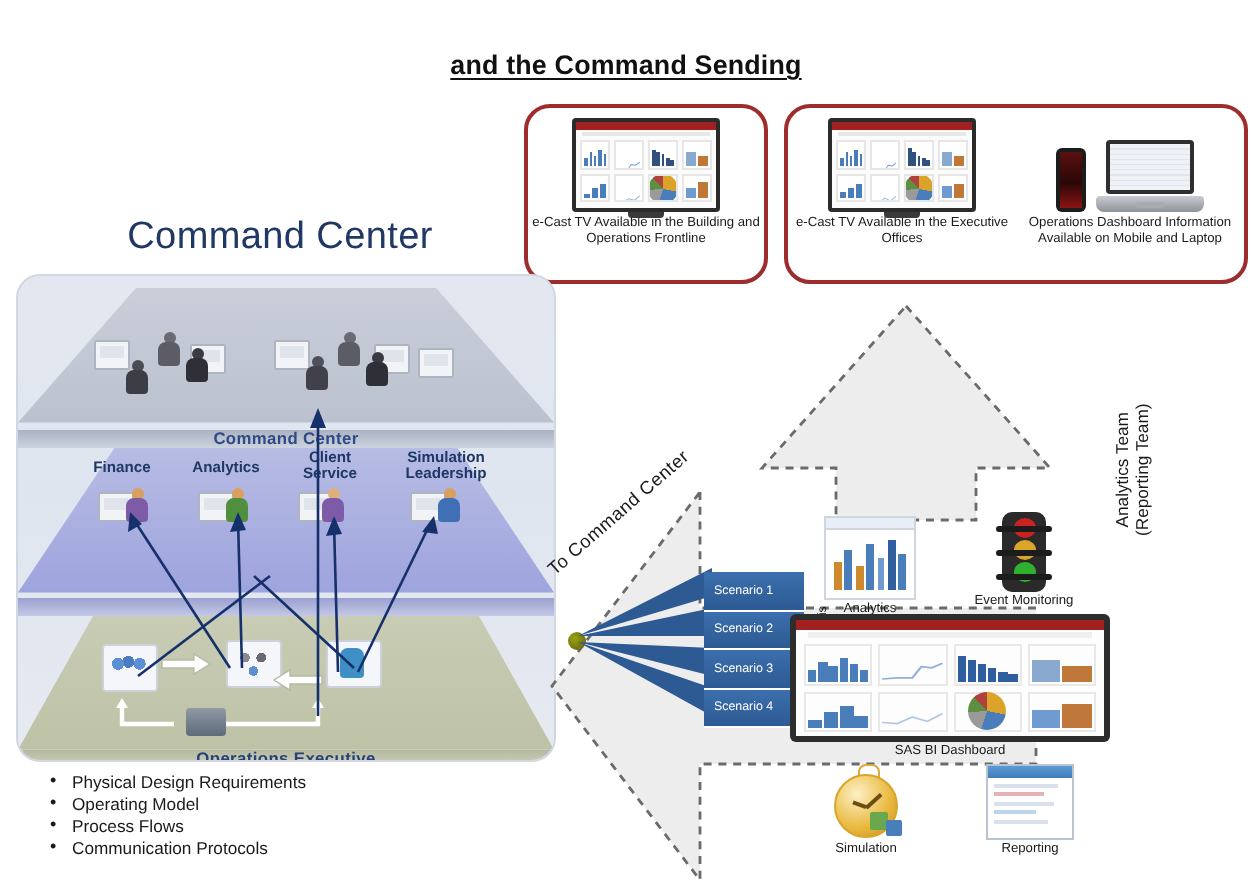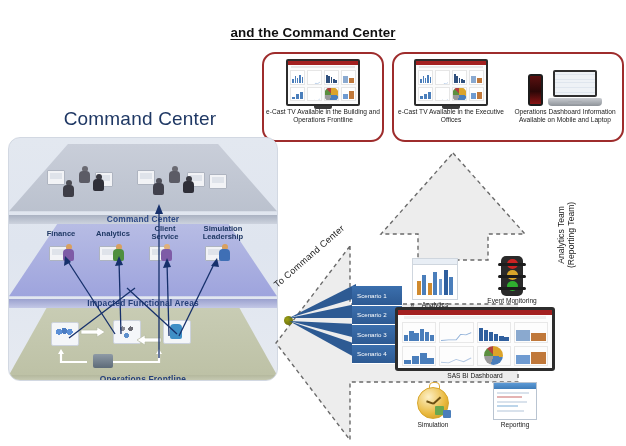--- a/index.html
+++ b/index.html
@@ -174,21 +174,21 @@
     transform:rotate(-90deg);transform-origin:0 0;white-space:nowrap;text-align:center;
   }
 </style>
 </head>
 <body>
 
 <div id="root">
 
   <div class="title">
     <br>
-    <span>and the Command Center</span>
+    <span>and the Command Sending</span>
   </div>
 
   <div class="topcards">
 
     <div class="card c1">
       <div class="card-inner">
         <div class="celltile">
           <div class="tv">
             <div class="bezel">
                 <div class="scr">
@@ -413,21 +413,20 @@
             <div class="head" style="background:#e0b07a"></div>
             <div class="body" style="background:#7e5ba6"></div>
           </div>
         <div class="desk" style="left:196px;top:22px;"></div>
         <div class="person" style="left:208px;top:20px;">
             <div class="head" style="background:#d9a05f"></div>
             <div class="body" style="background:#3f6fb5"></div>
           </div>
       </div>
       <div class="ledge"></div>
-      <div class="tierlabel tl-dark">Impacted Functional Areas</div>
     </div>
 
     <div class="tier t3">
       <div class="trap"></div>
       <div style="position:absolute;left:0;top:0;width:100%;height:100%;">
         <div class="wkbox" style="left:42px;top:14px;">
           <div style="position:absolute;left:3px;top:4px;width:20px;height:14px;background:
             radial-gradient(circle at 20% 35%,#5b8fd6 3px,transparent 3px),
             radial-gradient(circle at 46% 28%,#4b7cc2 3px,transparent 3px),
             radial-gradient(circle at 74% 35%,#5b8fd6 3px,transparent 3px);"></div>
@@ -446,21 +445,21 @@
           <polygon points="72,22 88,22 88,19 96,24 88,29 88,26 72,26" fill="#fff" stroke="#b6baa4" stroke-width=".7"></polygon>
           <polygon points="152,30 136,30 136,27 128,32 136,37 136,34 152,34" fill="#fff" stroke="#b6baa4" stroke-width=".7"></polygon>
           <path d="M52,46 L52,54 L78,54" fill="none" stroke="#fff" stroke-width="2.2"></path>
           <path d="M104,54 L150,54 L150,46" fill="none" stroke="#fff" stroke-width="2.2"></path>
           <polygon points="49,46 55,46 52,41" fill="#fff"></polygon>
           <polygon points="147,46 153,46 150,41" fill="#fff"></polygon>
         </svg>
         <div style="position:absolute;left:84px;top:46px;width:20px;height:14px;background:linear-gradient(180deg,#8e9aa6,#5d6b78);border-radius:2px;"></div>
       </div>
       <div class="ledge"></div>
-      <div class="tierlabel tl-dark">Operations Frontline</div>
+      <div class="tierlabel tl-dark">Operations Executive</div>
     </div>
 
     <svg style="position:absolute;left:0;top:0;width:268px;height:242px;pointer-events:none;">
       <g stroke="#16306b" stroke-width="1.3" fill="none">
         <path d="M150,220 L150,70"></path>
         <path d="M106,196 L58,122"></path>
         <path d="M112,196 L110,122"></path>
         <path d="M160,198 L158,124"></path>
         <path d="M170,198 L206,124"></path>
         <path d="M60,200 L126,150"></path>
@@ -471,20 +470,26 @@
         <polygon points="56,118 55,128 62,124"></polygon>
         <polygon points="110,118 106,128 114,127"></polygon>
         <polygon points="158,120 154,130 162,129"></polygon>
         <polygon points="208,120 202,128 210,129"></polygon>
       </g>
     </svg>
 
   </div>
 
   <div class="notinc">
+    <ul>
+      <li>Physical Design  Requirements</li>
+      <li>Operating Model</li>
+      <li>Process Flows</li>
+      <li>Communication Protocols</li>
+    </ul>
   </div>
 
   <svg class="leftdash" viewBox="0 0 248 198">
     <polygon points="78,2 78,60 246,60 246,138 78,138 78,196 4,99" fill="#ededed" stroke="#6a6a6a" stroke-width="1.4" stroke-dasharray="4,3.4"></polygon>
   </svg>
 
   <svg class="updash" viewBox="0 0 150 112">
     <polygon points="75,3 147,84 110,84 110,110 40,110 40,84 3,84" fill="#ededed" stroke="#6a6a6a" stroke-width="1.4" stroke-dasharray="4,3.4"></polygon>
   </svg>
 

